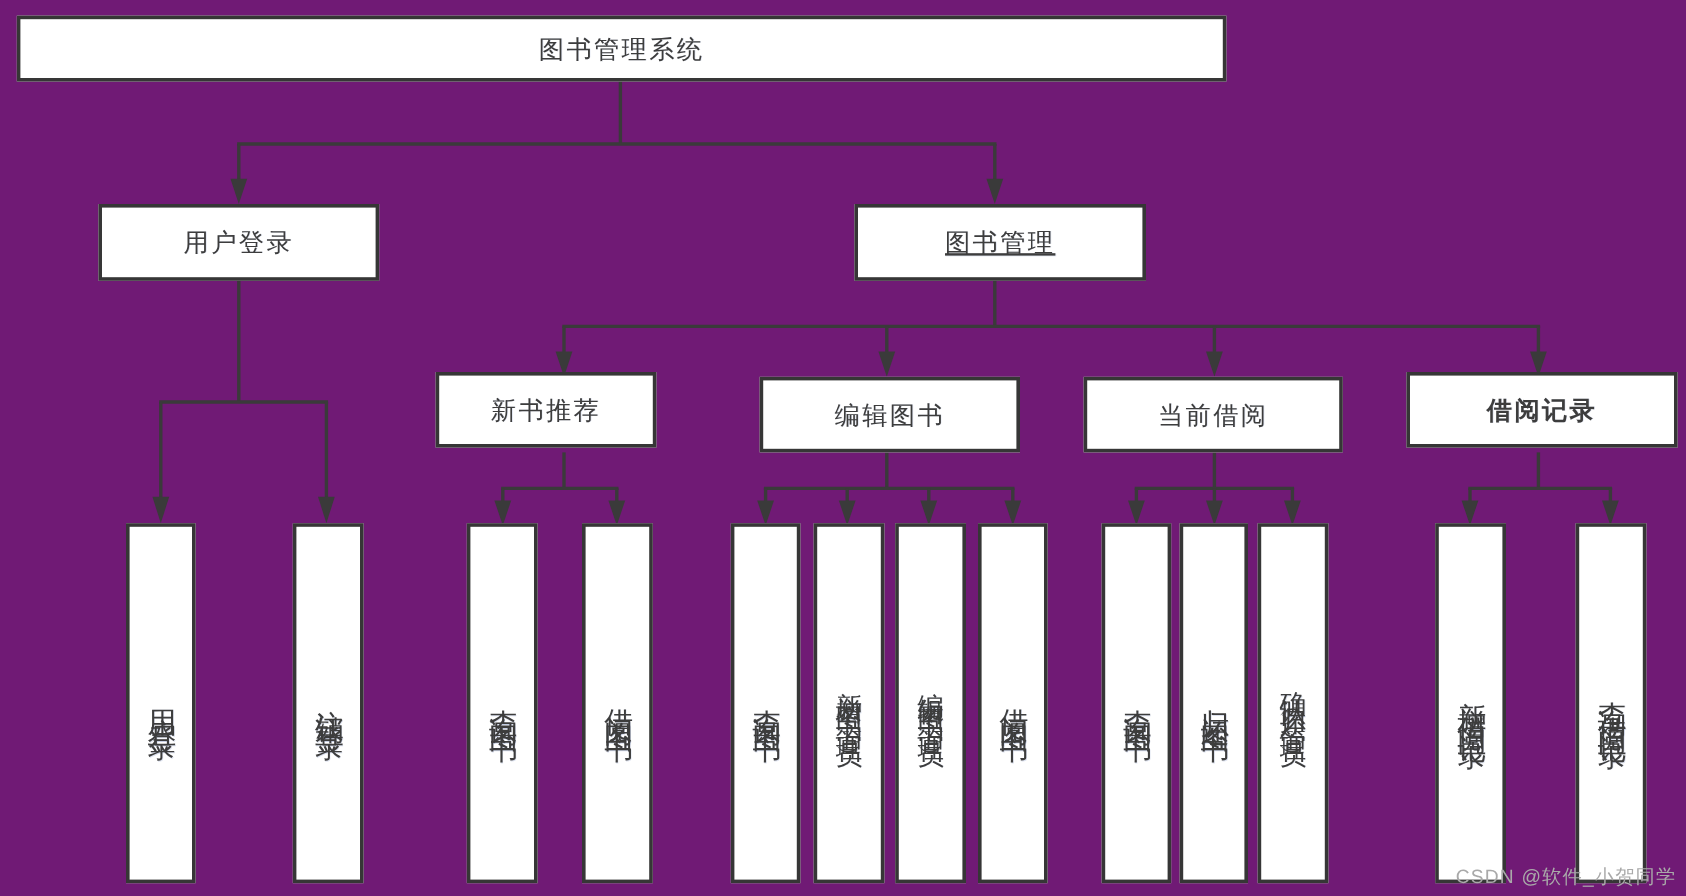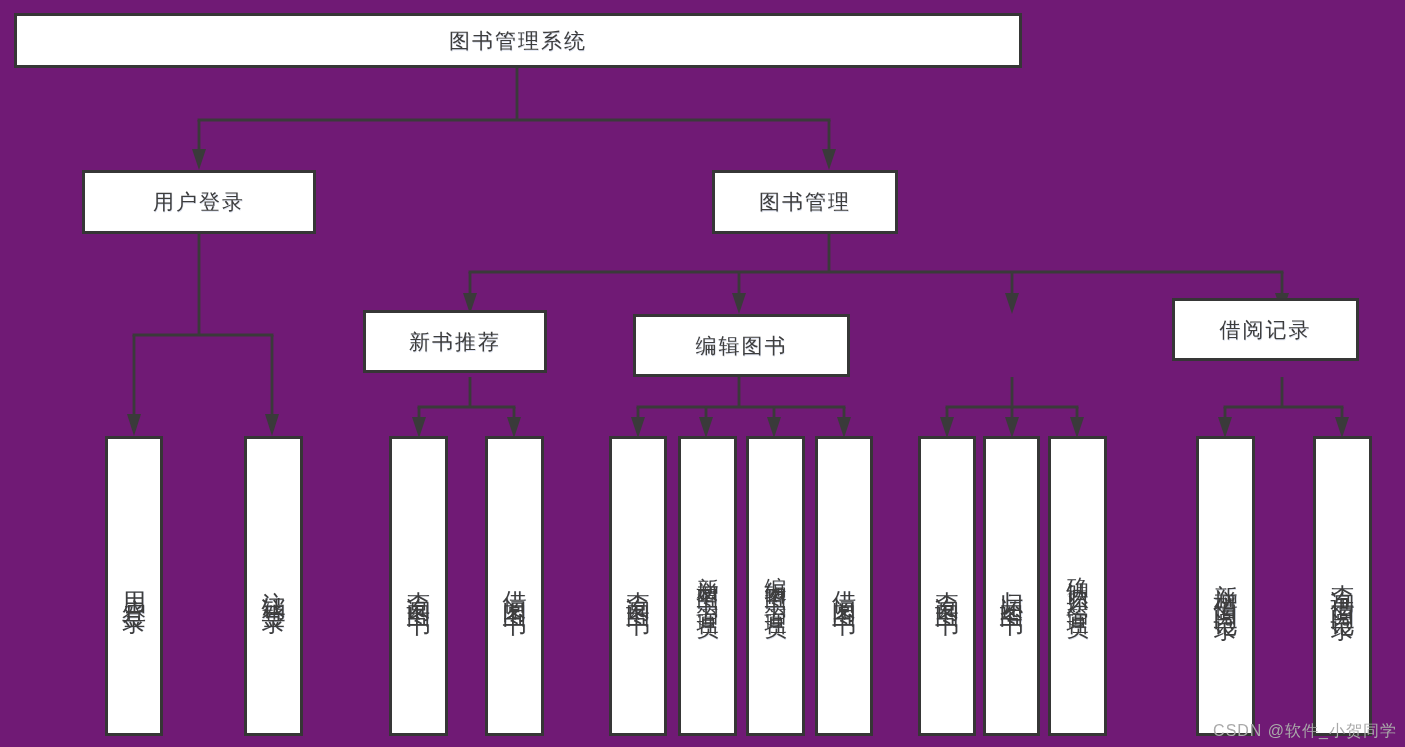--- a/index.html
+++ b/index.html
@@ -133,25 +133,26 @@
       <polygon points="1005,417 1019,417 1012,438"></polygon>
       <polygon points="1070,417 1084,417 1077,438"></polygon>
       <polygon points="1218,417 1232,417 1225,438"></polygon>
       <polygon points="1335,417 1349,417 1342,438"></polygon>
     </g>
   </svg>
 
   <div class="box h" style="left:14px; top:13px; width:1008px; height:55px;">图书管理系统</div>
 
   <div class="box h" style="left:82px; top:170px; width:234px; height:64px;">用户登录</div>
-  <div class="box h" style="left:712px; top:170px; width:186px; height:64px;">图书管理</div>
+  <div class="box h" style="left:712px; top:170px; width:243px; height:64px;text-decoration:underline;">图书管理</div>
 
   <div class="box h" style="left:363px; top:310px; width:184px; height:63px;">新书推荐</div>
   <div class="box h" style="left:633px; top:314px; width:217px; height:63px;">编辑图书</div>
-  <div class="box h" style="left:1172px; top:298px; width:187px; height:63px;">借阅记录</div>
+  <div class="box h" style="left:903px; top:314px; width:216px; height:63px;">当前借阅</div>
+  <div class="box h" style="left:1172px; top:310px; width:226px; height:63px;font-weight:bold;">借阅记录</div>
 
   <div class="box v" style="left:105px; top:436px; width:58px; height:300px;">用户登录</div>
   <div class="box v" style="left:244px; top:436px; width:59px; height:300px;">注销登录</div>
 
   <div class="box v" style="left:389px; top:436px; width:59px; height:300px;">查询图书</div>
   <div class="box v" style="left:485px; top:436px; width:59px; height:300px;">借阅图书</div>
 
   <div class="box v" style="left:609px; top:436px; width:58px; height:300px;">查询图书</div>
   <div class="box v long" style="left:678px; top:436px; width:59px; height:300px;">新增图书（管理员）</div>
   <div class="box v long" style="left:746px; top:436px; width:59px; height:300px;">编辑图书（管理员）</div>

